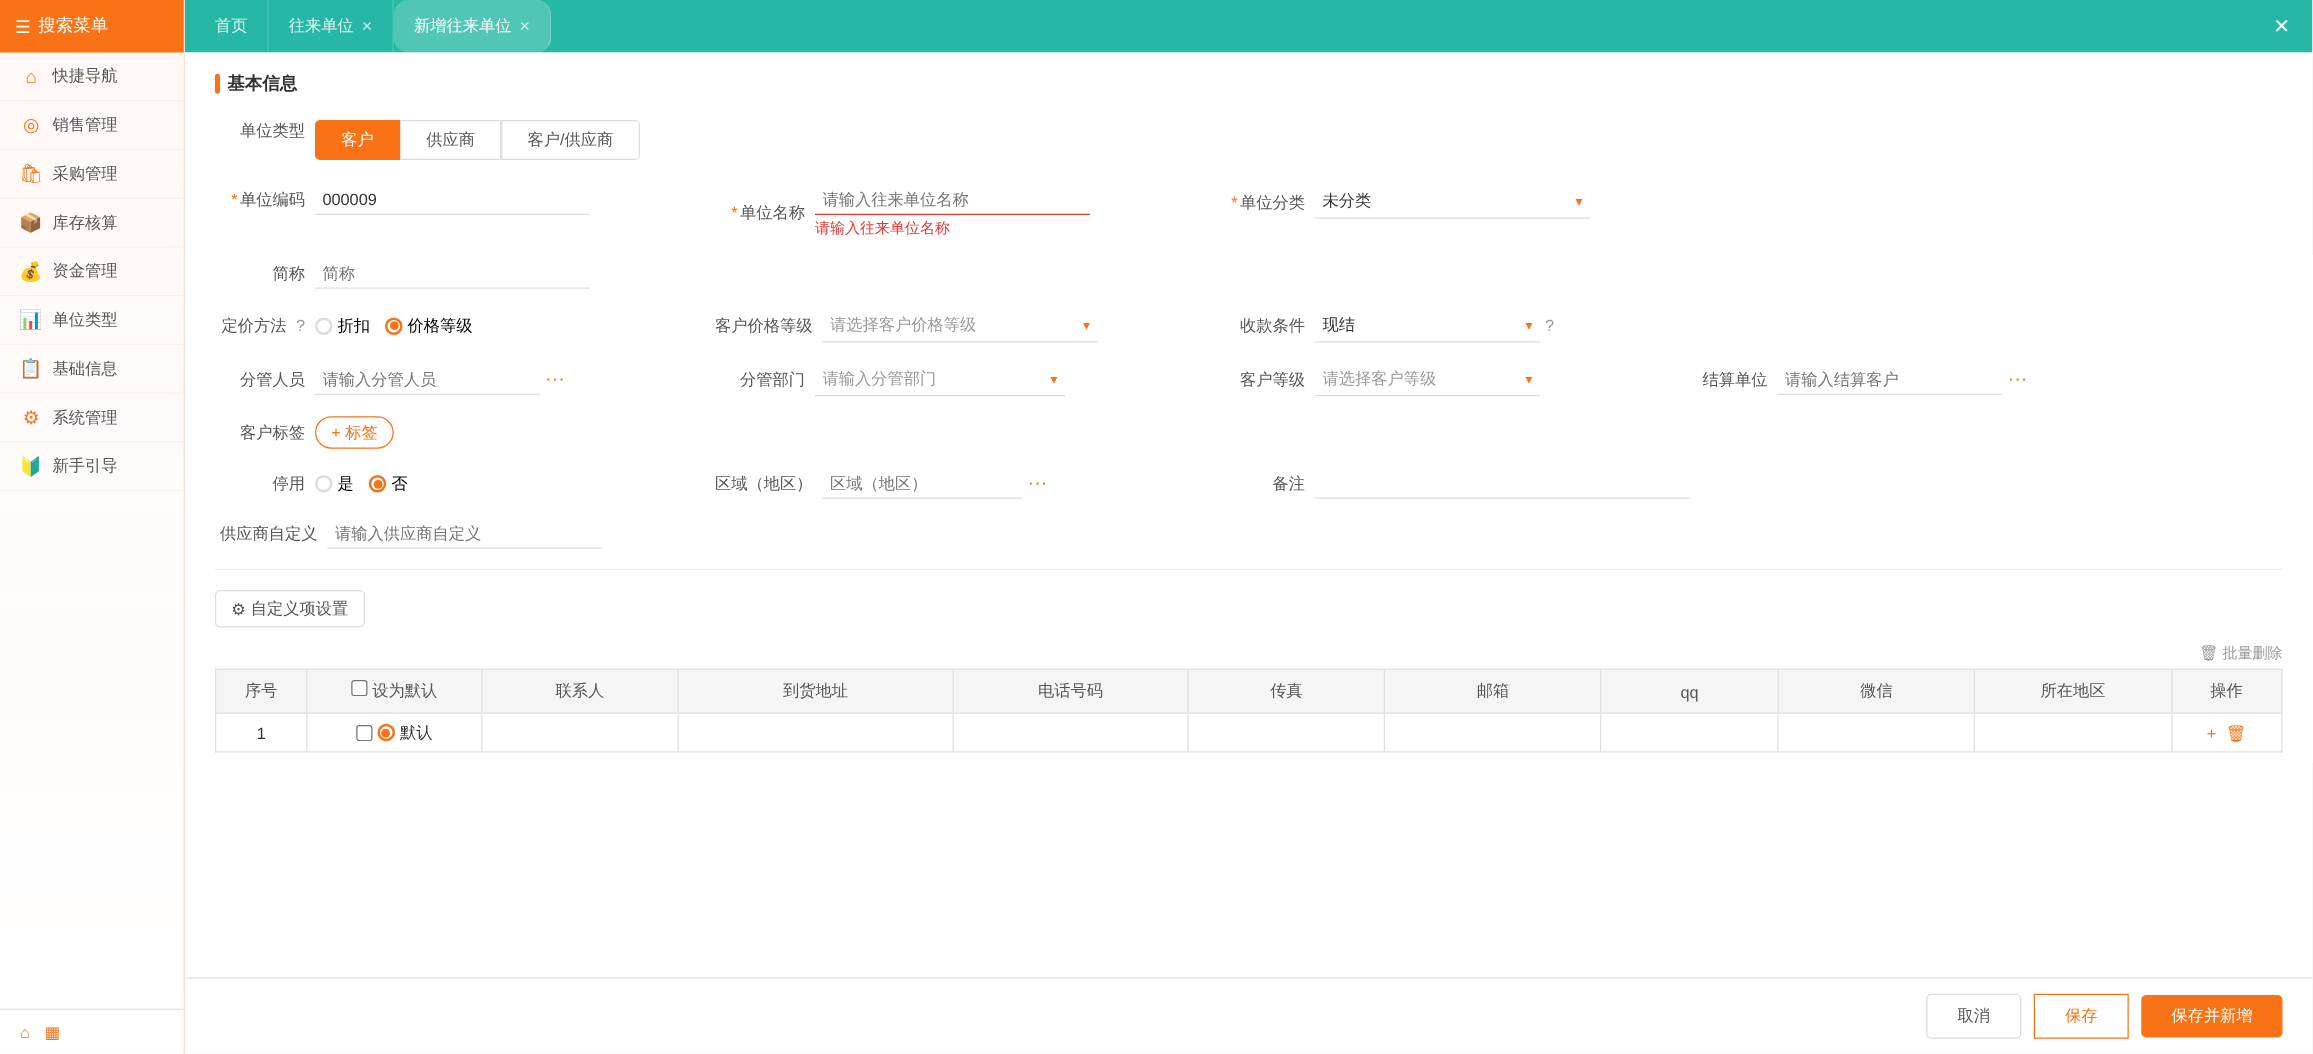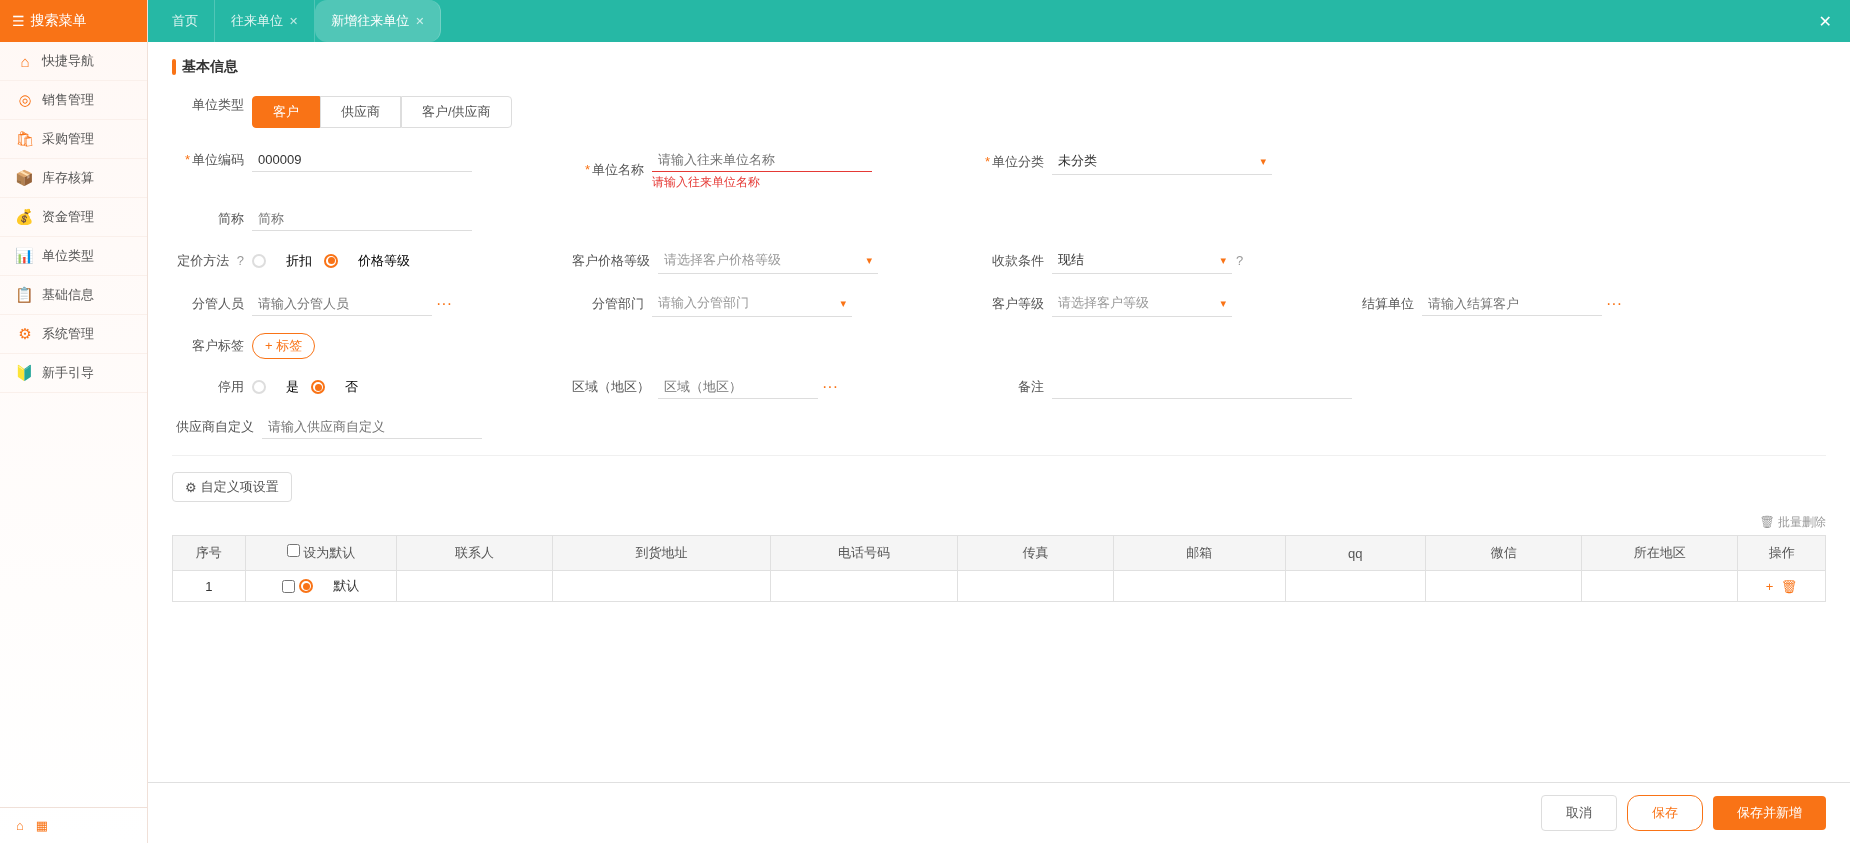--- a/index.html
+++ b/index.html
@@ -179,21 +179,21 @@
       display: flex;
       align-items: center;
       justify-content: space-between;
       cursor: pointer;
     }
     .select-arrow { color: #f97316; font-size: 11px; }
     .form-input-wrap { display: flex; flex-direction: column; }
 
     
     .radio-group { display: flex; align-items: center; gap: 12px; }
-    .radio-item { display: flex; align-items: center; gap: 20px; cursor: pointer; }
+    .radio-item { display: flex; align-items: center; gap: 4px; cursor: pointer; }
     .radio-circle {
       width: 14px; height: 14px;
       border-radius: 50%;
       border: 2px solid #ddd;
       display: flex; align-items: center; justify-content: center;
     }
     .radio-circle.checked { border-color: #f97316; }
     .radio-circle.checked::after { content: ''; width: 7px; height: 7px; border-radius: 50%; background: #f97316; }
 
     
@@ -269,21 +269,21 @@
       border-radius: 4px;
       cursor: pointer;
       font-size: 13px;
       margin-left: 18px;
     }
     .btn-save {
       padding: 8px 24px;
       border: 1px solid #f97316;
       background: white;
       color: #f97316;
-      border-radius: 12px;
+      border-radius: 0;
       cursor: pointer;
       font-size: 13px;
     }
     .btn-save-new {
       padding: 8px 24px;
       border: none;
       background: #f97316;
       color: white;
       border-radius: 4px;
       cursor: pointer;

